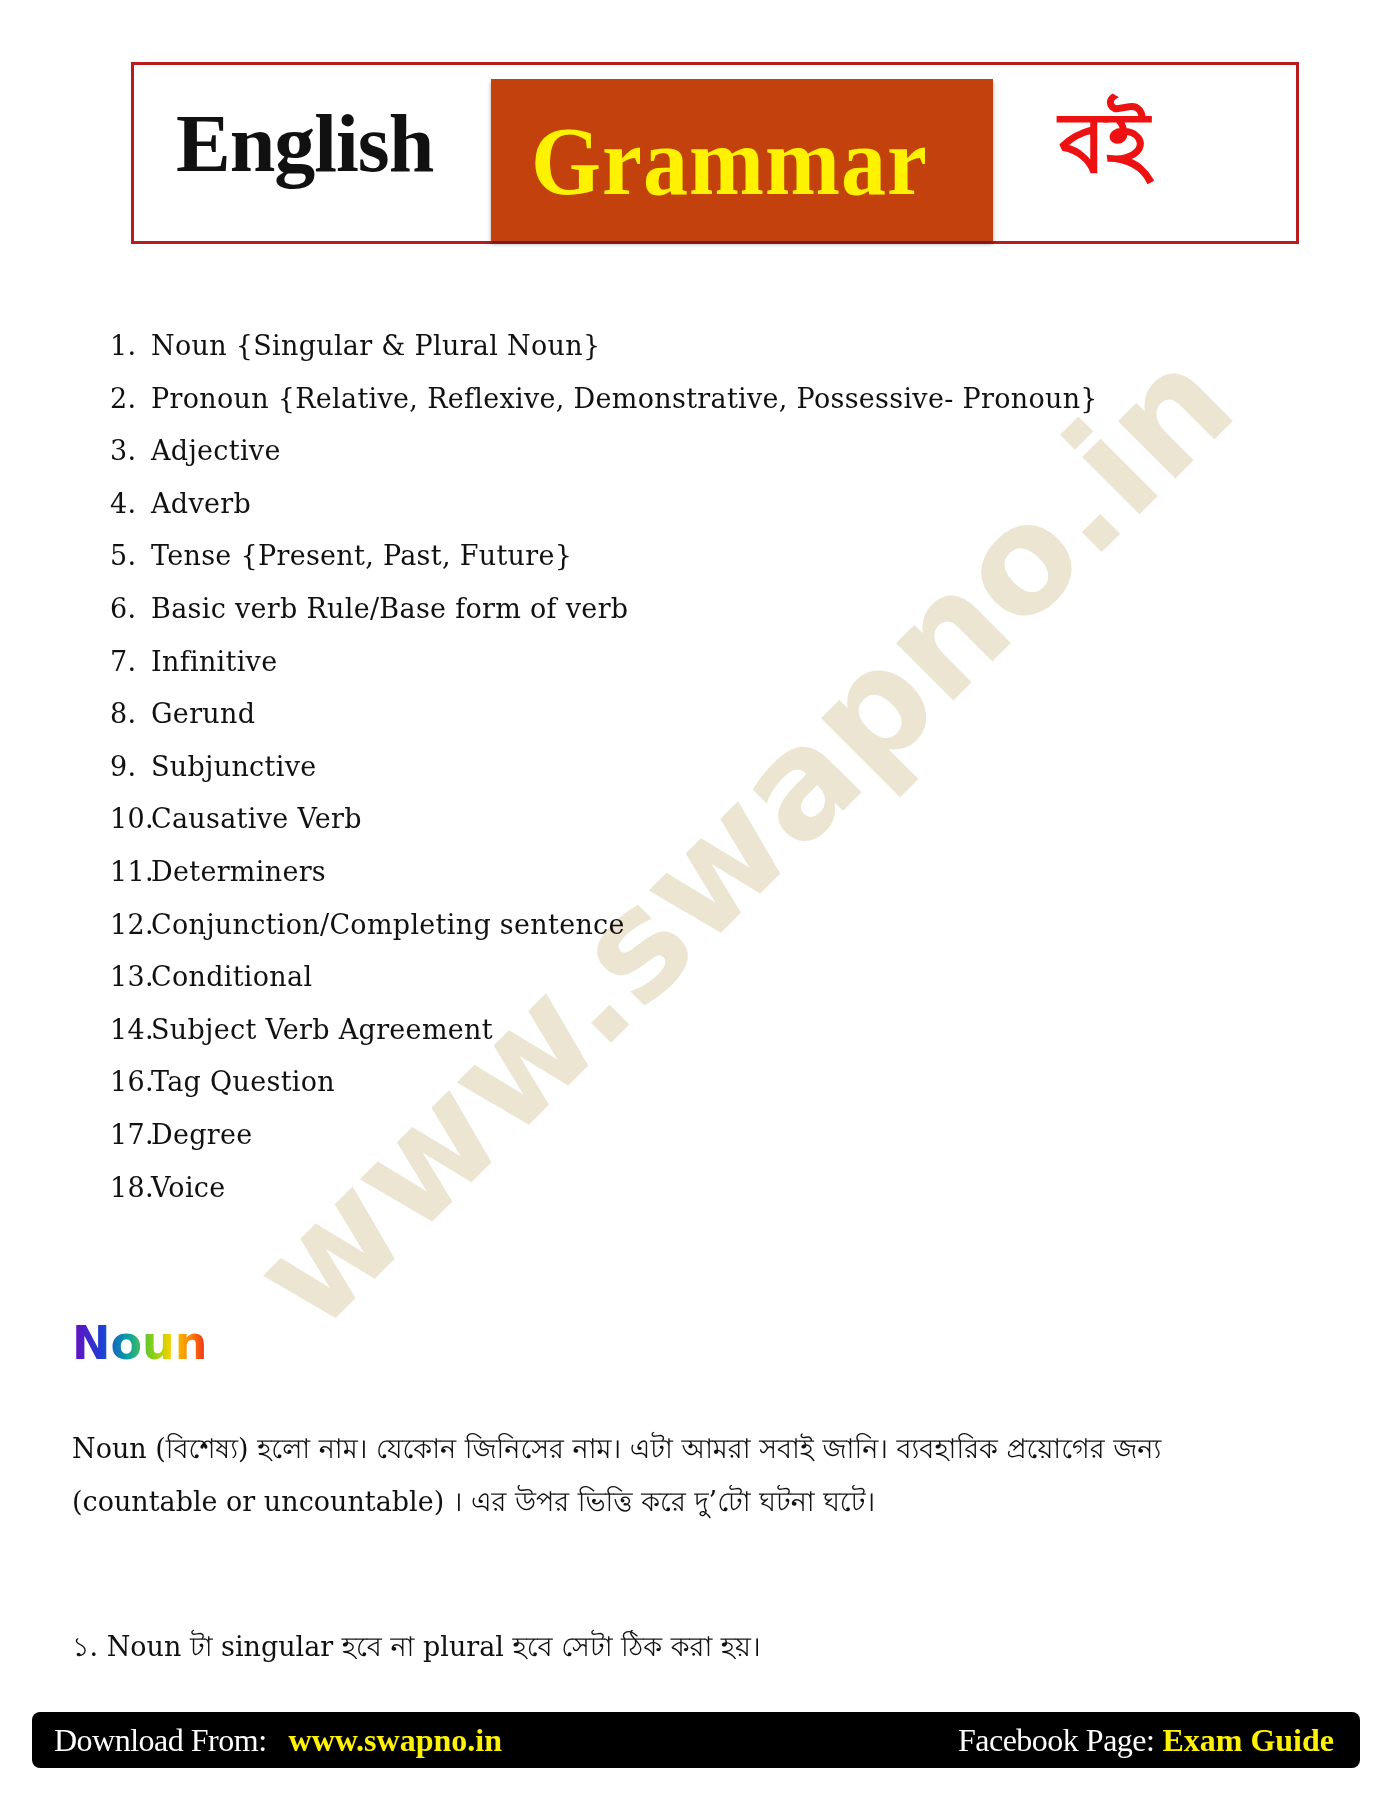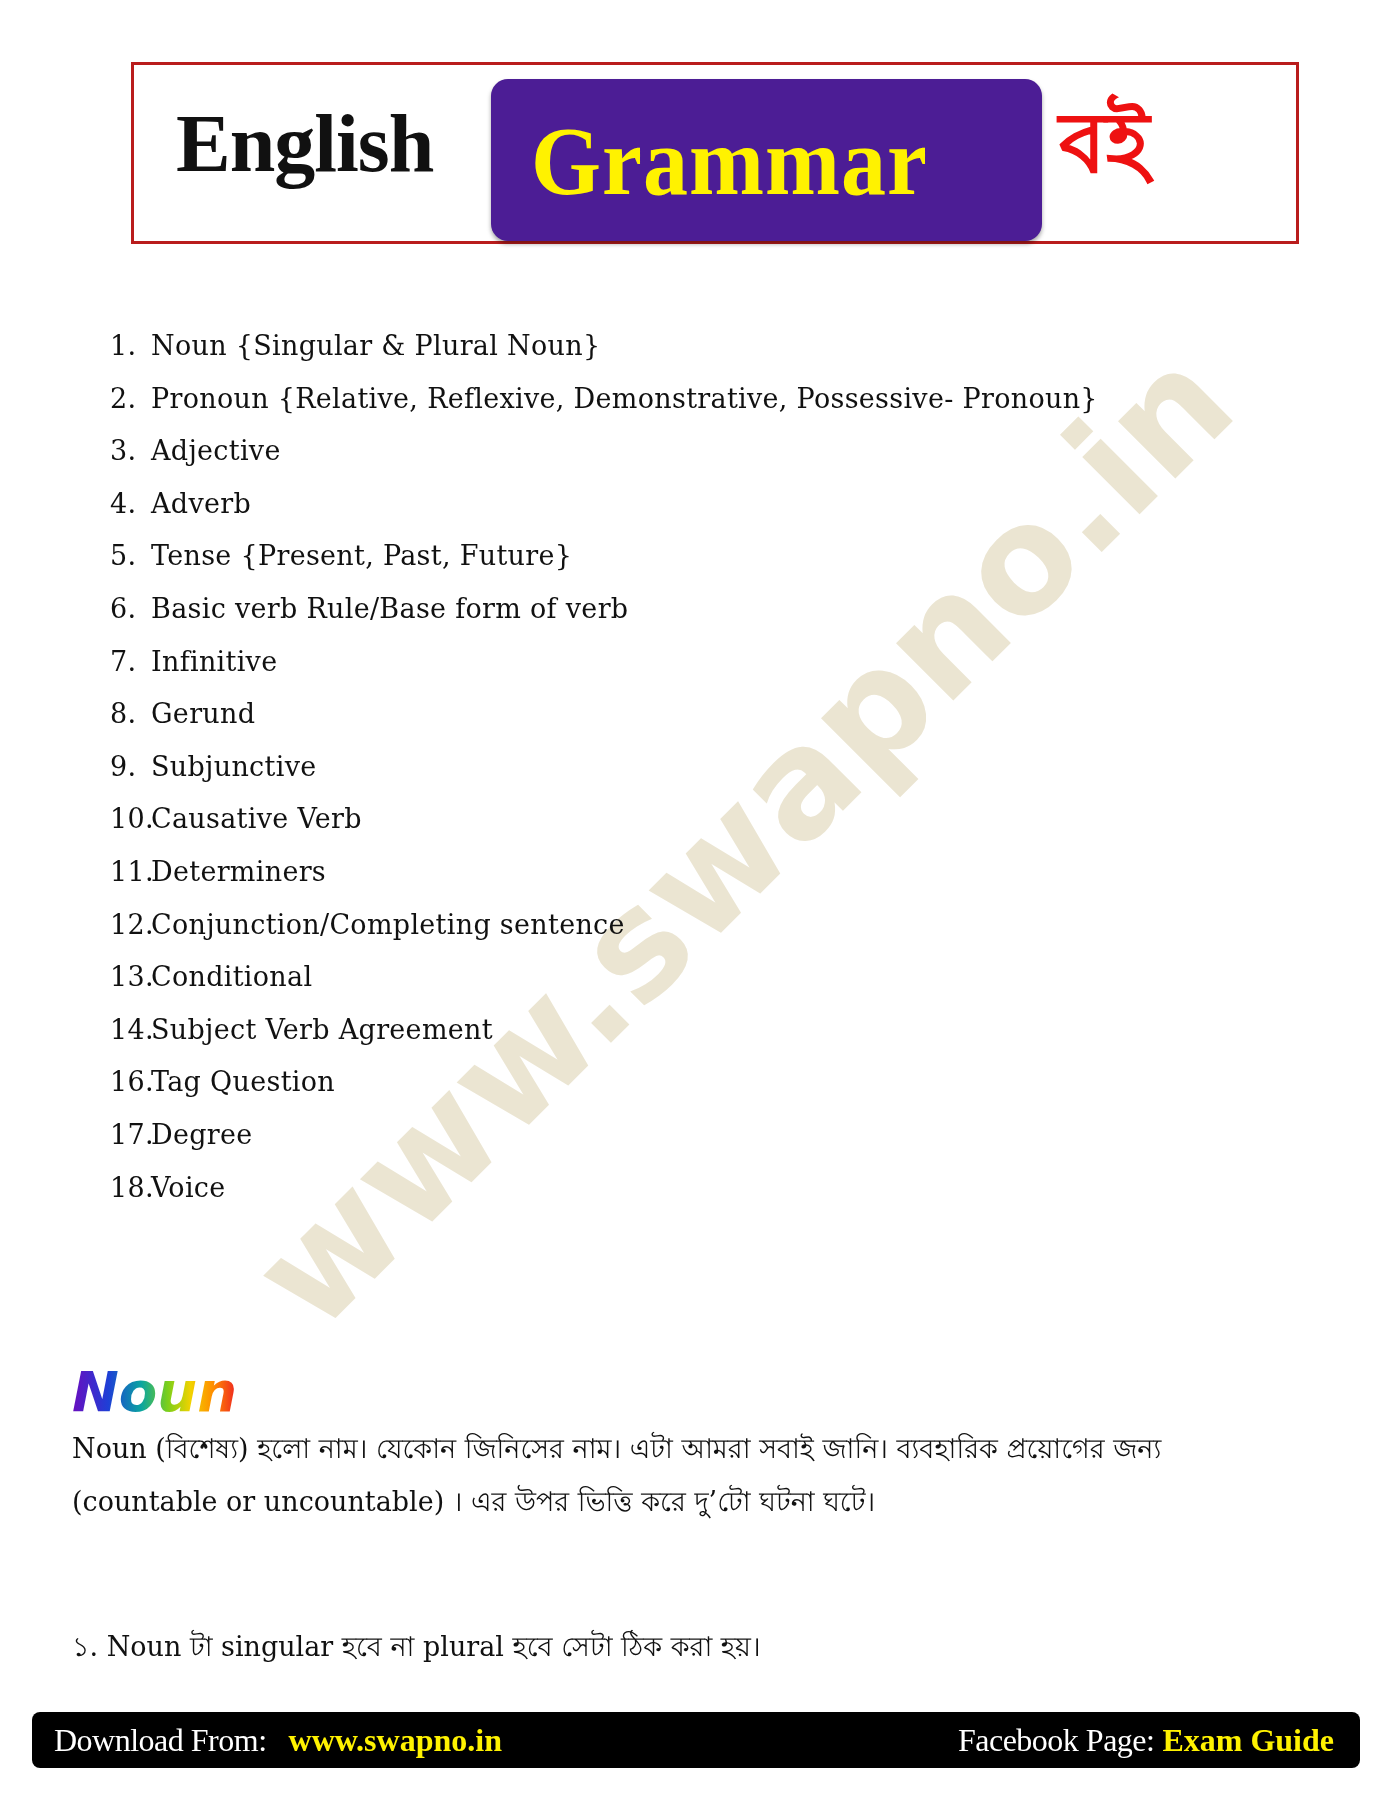--- a/index.html
+++ b/index.html
@@ -34,25 +34,24 @@
       font-weight: bold;
       font-size: 82px;
       letter-spacing: -1px;
       color: #111111;
       line-height: 1;
     }
     .banner-grammar-box {
       position: absolute;
       left: 357px;
       top: 14px;
-      width: 551px;
+      width: 502px;
       height: 162px;
-      background: #4c1d95;
+      background: #c2410c;
       box-shadow: 0 3px 4px rgba(0,0,0,0.35);
-      border-radius: 17px;
     }
     .banner-grammar {
       position: absolute;
       left: 40px;
       top: 34px;
       font-family: "Liberation Serif", serif;
       font-weight: bold;
       font-size: 90px;
       color: #fff200;
       line-height: 1;
@@ -117,30 +116,28 @@
     .topic-text {
       display: inline-block;
     }
 
     
     .noun-heading {
       position: absolute;
       left: 72px;
       top: 1320px;
       font-family: "DejaVu Sans", sans-serif;
-      font-style: italic;
-      font-weight: bold;
-      font-size: 56px;
+      font-weight: bold;
+      font-size: 46px;
       line-height: 1;
       background: linear-gradient(90deg, #6a0dbf 0%, #1e3fd6 22%, #0aa5a0 42%, #7ccf1a 58%, #f2d200 72%, #ff8a00 86%, #ee2222 100%);
       -webkit-background-clip: text;
       background-clip: text;
       color: transparent;
       z-index: 2;
-      margin-top: 44px;
     }
     .noun-para {
       position: absolute;
       left: 72px;
       top: 1422px;
       width: 1260px;
       margin: 0;
       font-family: "DejaVu Serif", serif;
       font-size: 27px;
       line-height: 53px;

